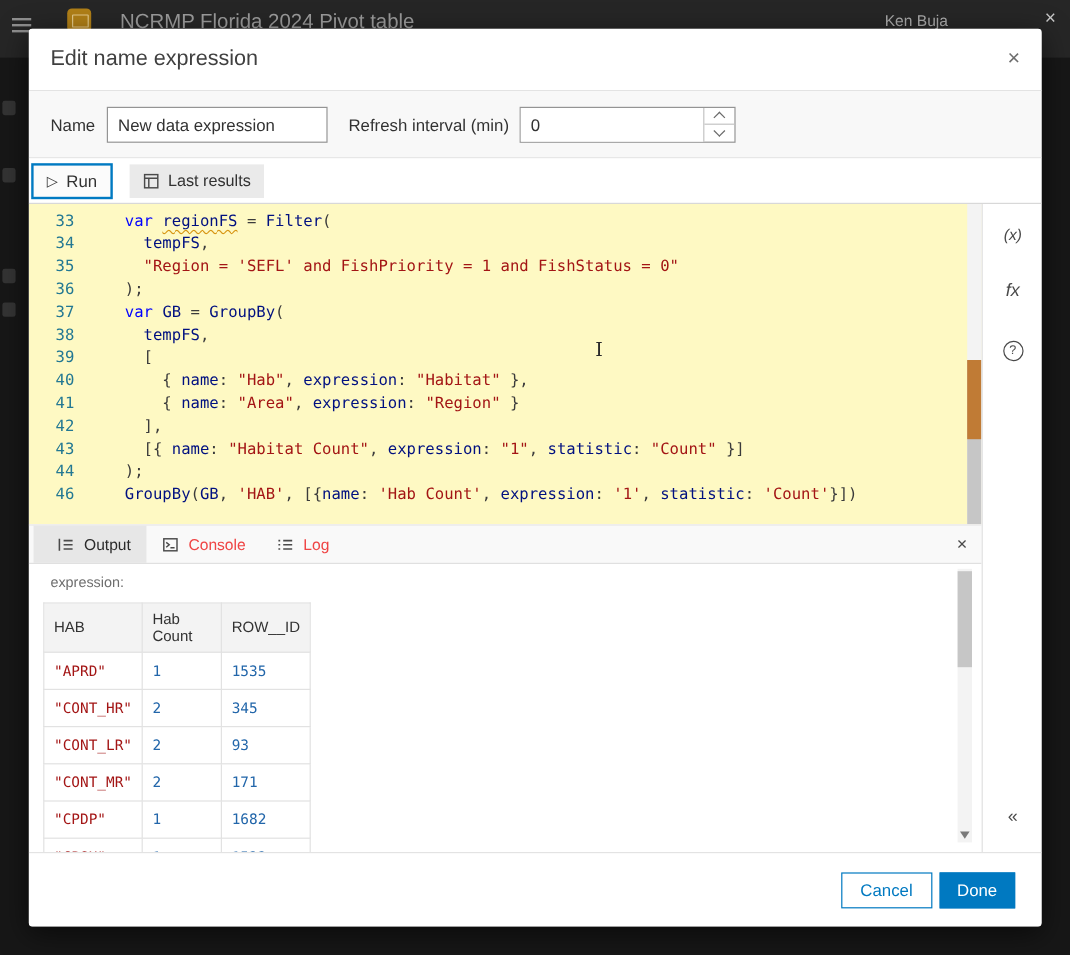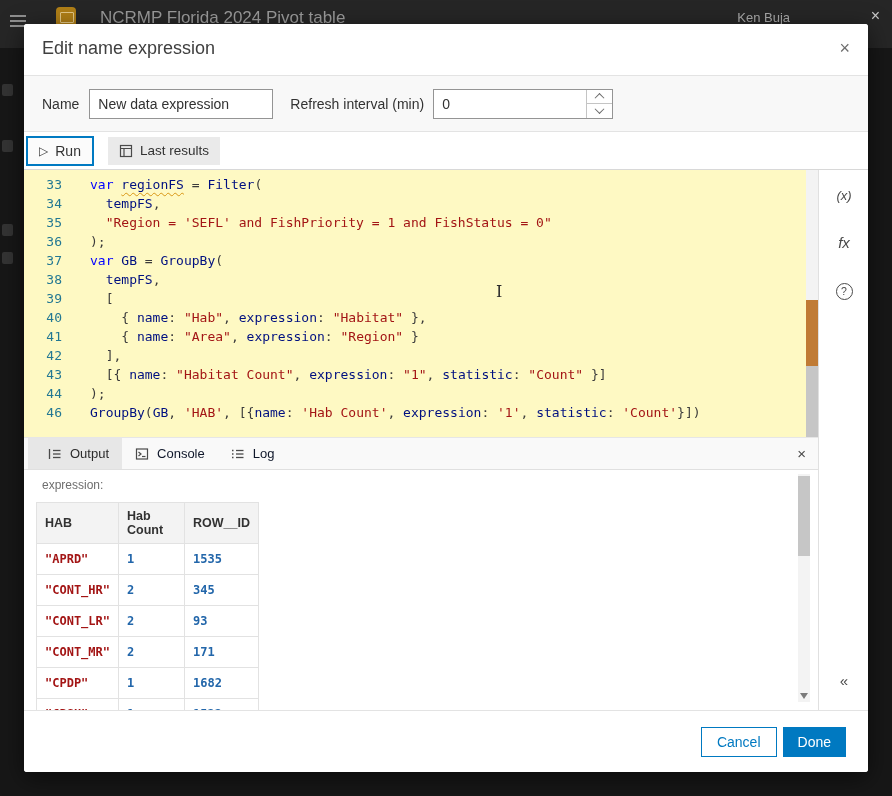--- a/index.html
+++ b/index.html
@@ -50,44 +50,44 @@
   .lr-btn { margin-left:14px; height:28px; display:flex; align-items:center; gap:7px; padding:0 11px;
             background:#eaeaea; border:none; font-size:13.5px; color:#323232; cursor:default; }
 
   
   .body-main { position:absolute; left:0; top:146px; width:794px; height:540px; }
   .editor { position:absolute; left:0; top:0; width:794px; height:267px; background:#fef9c3; overflow:hidden;
             font-family:"DejaVu Sans Mono", monospace; font-size:13px; line-height:19px; }
   .code-lines { padding-top:5px; }
   .code-line { display:flex; height:19px; }
   .ln { width:56px; padding-right:18px; text-align:right; color:#237893; flex:none; }
-  .code { white-space:pre; margin-left:10px; }
+  .code { white-space:pre; margin-left:24px; }
   .tk-kw  { color:#0000ff; }
   .tk-id  { color:#001080; }
   .tk-pl  { color:#3b3b3b; }
   .tk-str { color:#a31515; }
   .tk-com { color:#008000; }
   .tk-idw { color:#001080; text-decoration:underline wavy #d89614; text-decoration-thickness:1px; text-underline-offset:3px; }
   .mouse-ibeam { position:absolute; left:472px; top:112px; font-family:"DejaVu Serif",serif; font-size:16px; color:#2b2b2b; }
   .ed-scroll { position:absolute; right:0; top:0; width:12px; height:267px; background:#f3f3f3; }
   .ed-thumb { position:absolute; left:0; top:130px; width:12px; height:137px; background:#c6c6c6; }
   .ed-warnmark { position:absolute; left:0; top:130px; width:12px; height:66px; background:#c07b35; }
 
   .tabbar { position:absolute; left:0; top:267px; width:794px; height:33px; background:#f9f9f9;
             border-top:1px solid #e6e6e6; border-bottom:1px solid #e0e0e0; display:flex; align-items:stretch; }
-  .tab { display:flex; align-items:center; gap:8px; padding:0 13px; font-size:13px; color:#0f172a; cursor:default; }
+  .tab { display:flex; align-items:center; gap:8px; padding:0 13px; font-size:13px; color:#ef4444; cursor:default; }
   .tab.active { background:#e7e7e7; color:#2b2b2b; }
   .tab:first-child { margin-left:4px;padding-left:20px; }
   .tab svg { display:block; }
   .tab-close { position:absolute; right:12px; top:7px; font-size:15px; color:#4a4a4a; cursor:default; }
 
   .outbox { position:absolute; left:0; top:300px; width:794px; height:240px; background:#fff; overflow:hidden; }
   .featureset { position:absolute; left:18px; top:8px; font-size:12px; color:#6e6e6e; }
   .out-table { position:absolute; left:12px; top:32px; border-collapse:collapse; }
-  .out-table th, .out-table td { border:1px solid #e2e2e2; text-align:left; font-weight:bold; }
+  .out-table th, .out-table td { border:1px solid #e2e2e2; text-align:left; font-weight:normal; }
   .out-table th { background:#f3f3f3; font-size:12.5px; color:#323232; padding:6px 8px; font-family:"Liberation Sans",sans-serif; }
   .out-table td { font-family:"DejaVu Sans Mono",monospace; font-size:12px; padding:8px 8px; }
   .out-table th:nth-child(1), .out-table td:nth-child(1) { width:70px; }
   .out-table th:nth-child(2), .out-table td:nth-child(2) { width:66px; }
   .out-table th:nth-child(3), .out-table td:nth-child(3) { width:66px; }
   .cell-str { color:#a31515; }
   .cell-num { color:#2266aa; }
   .out-scroll { position:absolute; right:8px; top:4px; width:12px; height:228px; background:#f3f3f3; }
   .out-thumb { position:absolute; left:0; top:2px; width:12px; height:80px; background:#c6c6c6; }
   .out-down { position:absolute; left:2px; bottom:3px; width:0; height:0;

